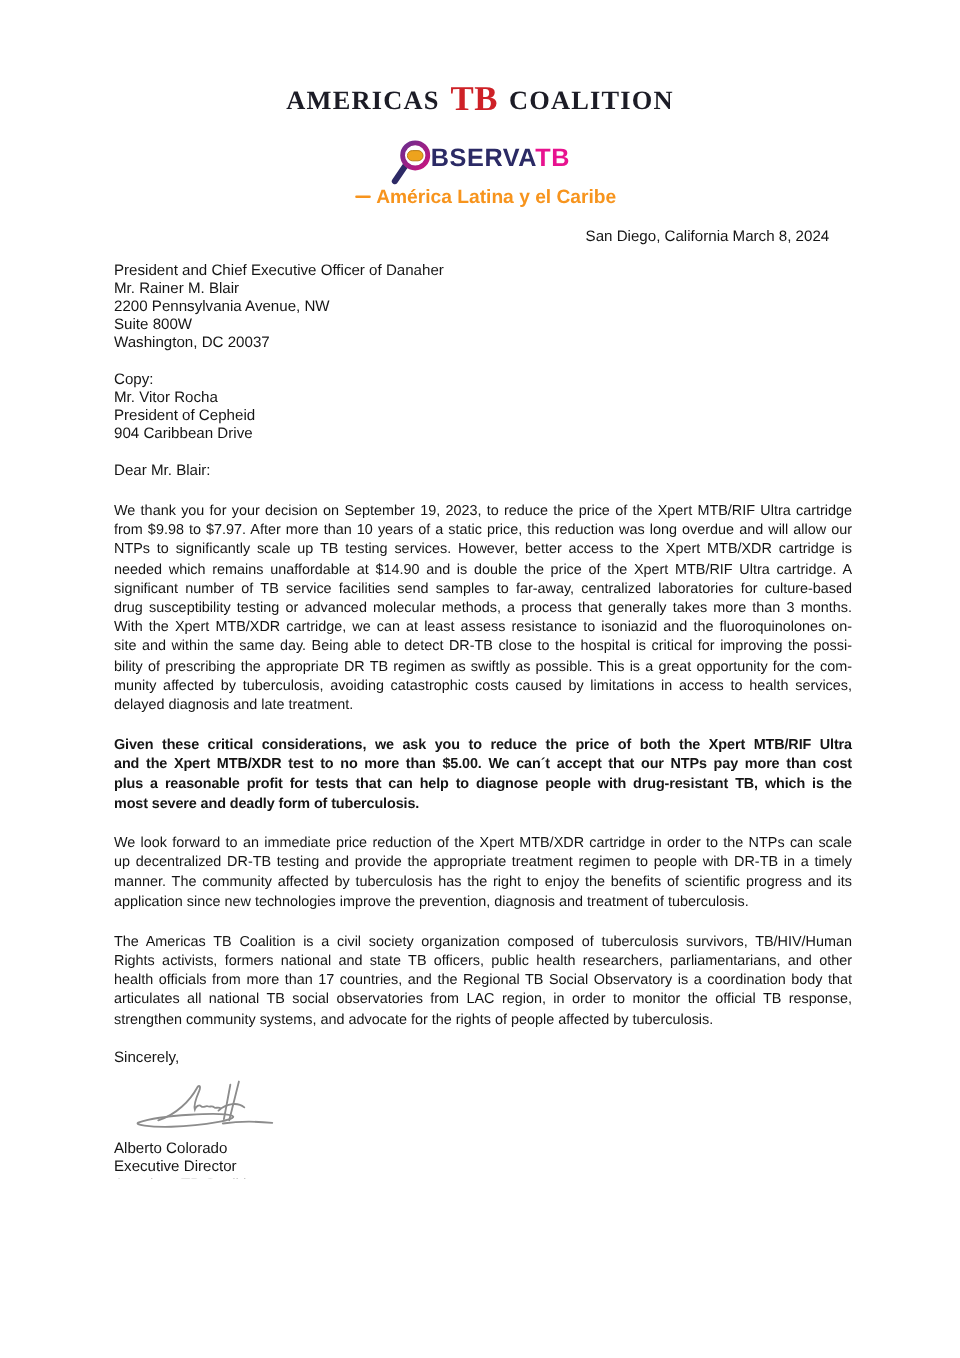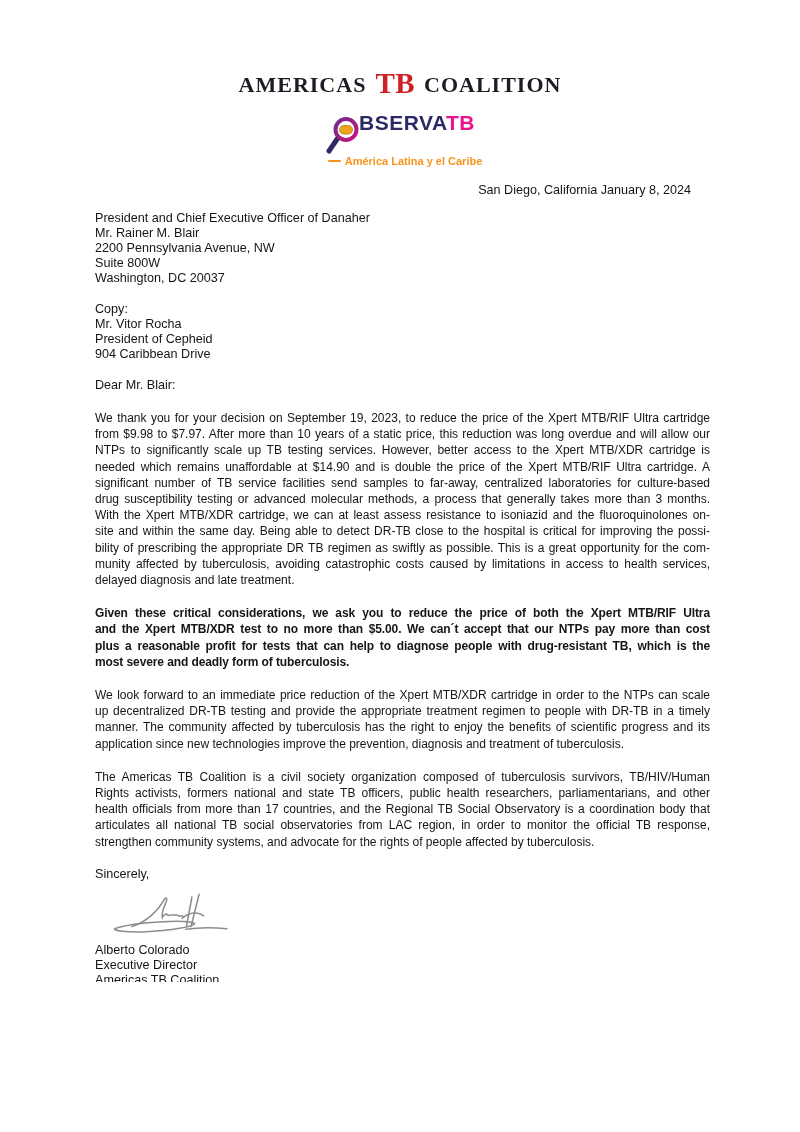--- a/index.html
+++ b/index.html
@@ -8,24 +8,24 @@
     background:#ffffff; color:#151515;
     font-family:"Liberation Sans", sans-serif;
   }
   
   .org-header { padding-top:66px; text-align:center;
     font-family:"Liberation Serif", serif; color:#1c1c26; font-weight:bold; }
   .org-header .word { font-size:22px; letter-spacing:1px; }
   .org-header .tb { font-size:29px; letter-spacing:0.5px; margin:0 5px; position:relative; top:1px; }
   
   .logo { margin-top:12px; text-align:center; }
-  .logo-row { display:inline-flex; align-items:flex-start; justify-content:center; }
+  .logo-row { display:inline-flex; align-items:center; justify-content:center; }
   .magnifier { display:inline-block; width:36px; height:42px; margin-right:-2px; position:relative; top:3px; }
   .logo-text { font-weight:bold; font-size:21px; letter-spacing:0.5px; }
-  .logo-sub { font-size:11px; font-weight:bold; margin-top:-2px; padding-left:10px; }
+  .logo-sub { font-size:16px; font-weight:bold; margin-top:-2px; padding-left:10px; }
   .logo-dash { display:inline-block; width:13px; height:2.4px; border-radius:1px;
     vertical-align:middle; margin:0 4px 2px 0; }
   
   .content { margin:16px 90px 0 95px; font-size:12.6px; }
   .dateline { text-align:right; padding-right:19px; margin-bottom:13px; line-height:15px; }
   .addr { line-height:15px; margin-bottom:16px; }
   .addr .pline { text-align:left; }
   .salutation { line-height:15px; margin:4px 0 17px 0; }
   .para { font-size:12px; line-height:16.2px; margin-bottom:17px; }
   .para.bold { font-weight:bold; letter-spacing:-0.1px; }
@@ -64,21 +64,21 @@
       <span class="logo-text">
         <span id="logo-rest" style="color: rgb(43, 42, 101);">BSERVA</span><span id="logo-tb" style="color: rgb(232, 18, 143);">TB</span>
       </span>
     </div>
     <div class="logo-sub" id="logo-sub" style="color: rgb(247, 148, 29);">
       <span class="logo-dash" id="logo-dash" style="background: rgb(247, 148, 29);"></span><span>América Latina y el Caribe</span>
     </div>
   </div>
 
   <div class="content">
-    <div class="dateline">San Diego, California  January 8, 2024</div>
+    <div class="dateline">San Diego, California  March 8, 2024</div>
 
     <div class="addr">
         <div class="pline">President and Chief Executive Officer of Danaher</div>
         <div class="pline">Mr. Rainer M. Blair</div>
         <div class="pline">2200 Pennsylvania Avenue, NW</div>
         <div class="pline">Suite 800W</div>
         <div class="pline">Washington, DC 20037</div>
       </div>
 
     <div class="addr">

